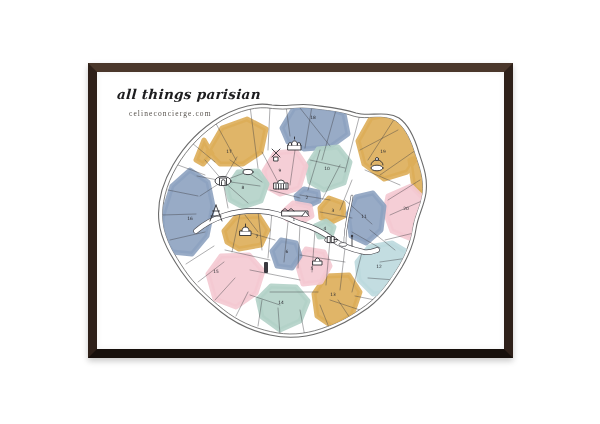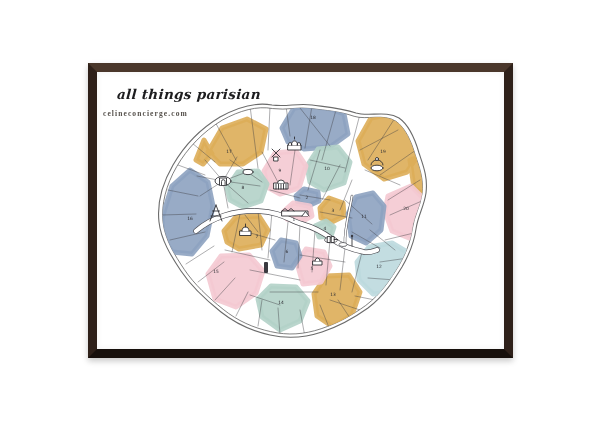--- a/index.html
+++ b/index.html
@@ -9,22 +9,22 @@
   .frame{position:absolute;left:88px;top:63px;width:425px;height:295px;
          box-sizing:border-box;border-style:solid;border-width:9px;
          box-shadow:0 3px 6px rgba(0,0,0,.22), inset 0 0 3px rgba(0,0,0,.25);
          background:#fdfdfc;}
   .paper{position:absolute;left:0;top:0;right:0;bottom:0;background:#ffffff;
          box-shadow:inset 0 0 6px rgba(0,0,0,.06);}
   .poster-title{position:absolute;left:20px;top:14px;
          font-family:"DejaVu Serif",serif;font-style:italic;font-weight:700;
          font-size:13.5px;letter-spacing:.3px;color:#1d1d1f;white-space:nowrap;
          transform:skewX(-4deg);}
-  .poster-site{position:absolute;left:6px;top:37px;
-         font-family:"Liberation Serif",serif;font-size:7.5px;font-weight:700;
+  .poster-site{position:absolute;left:32px;top:37px;
+         font-family:"Liberation Serif",serif;font-size:7.5px;font-weight:400;
          letter-spacing:1.1px;color:#55504b;white-space:nowrap;}
   svg.map{position:absolute;left:53px;top:23px;width:300px;height:252px;}
   .patch{fill-opacity:.9;stroke-width:5;stroke-opacity:.9;stroke-linejoin:round;stroke-linecap:round;}
   .streets{fill:none;stroke:#3f3f45;stroke-width:.55;opacity:.78;stroke-linecap:round;}
   .blob-outer{fill:#ffffff;stroke:#6b6b6b;stroke-width:1.1;}
   .blob-inner{fill:none;stroke:#5c5c5c;stroke-width:.8;}
   .river-back{fill:none;stroke:#4f4f55;stroke-width:5.6;stroke-linecap:round;}
   .river-front{fill:none;stroke:#ffffff;stroke-width:4.2;stroke-linecap:round;}
   .canal-back{fill:none;stroke:#4f4f55;stroke-width:2.6;stroke-linecap:round;}
   .canal-front{fill:none;stroke:#ffffff;stroke-width:1.6;stroke-linecap:round;}

